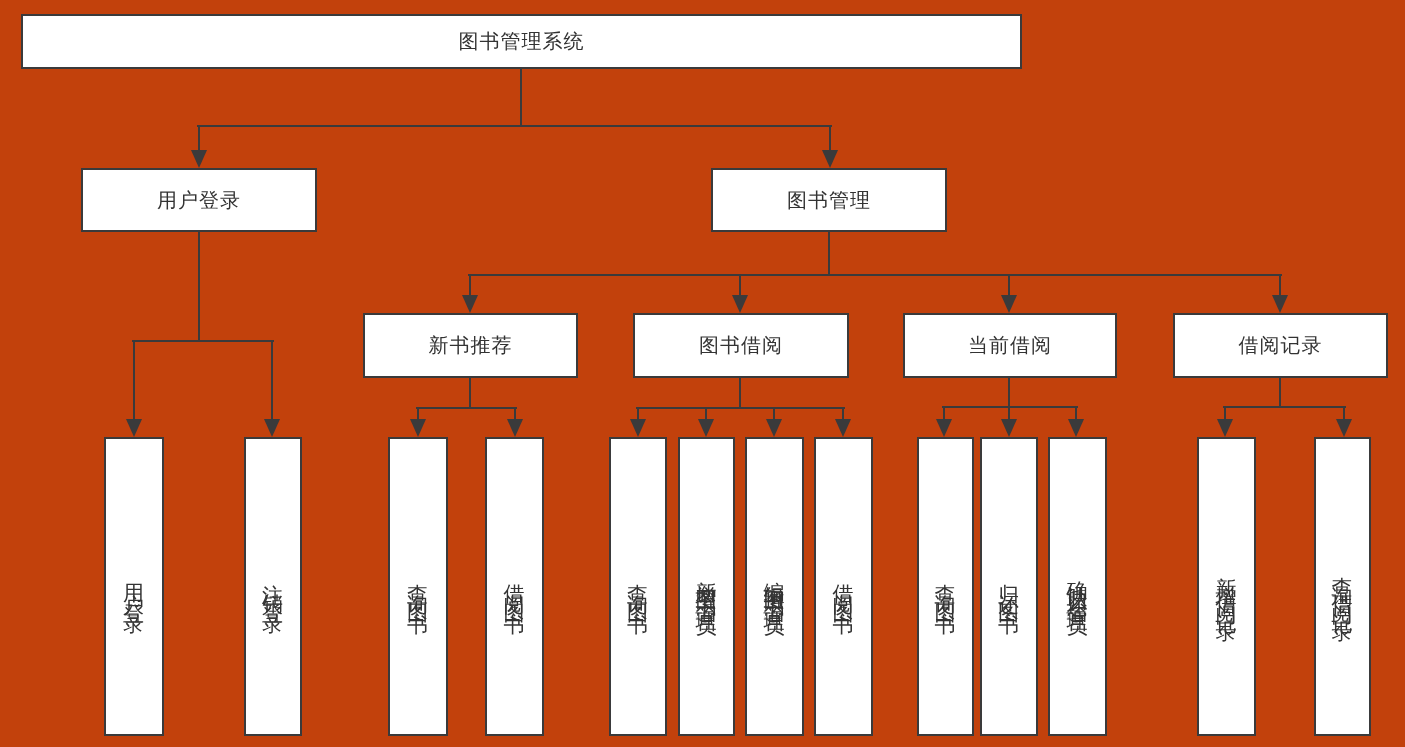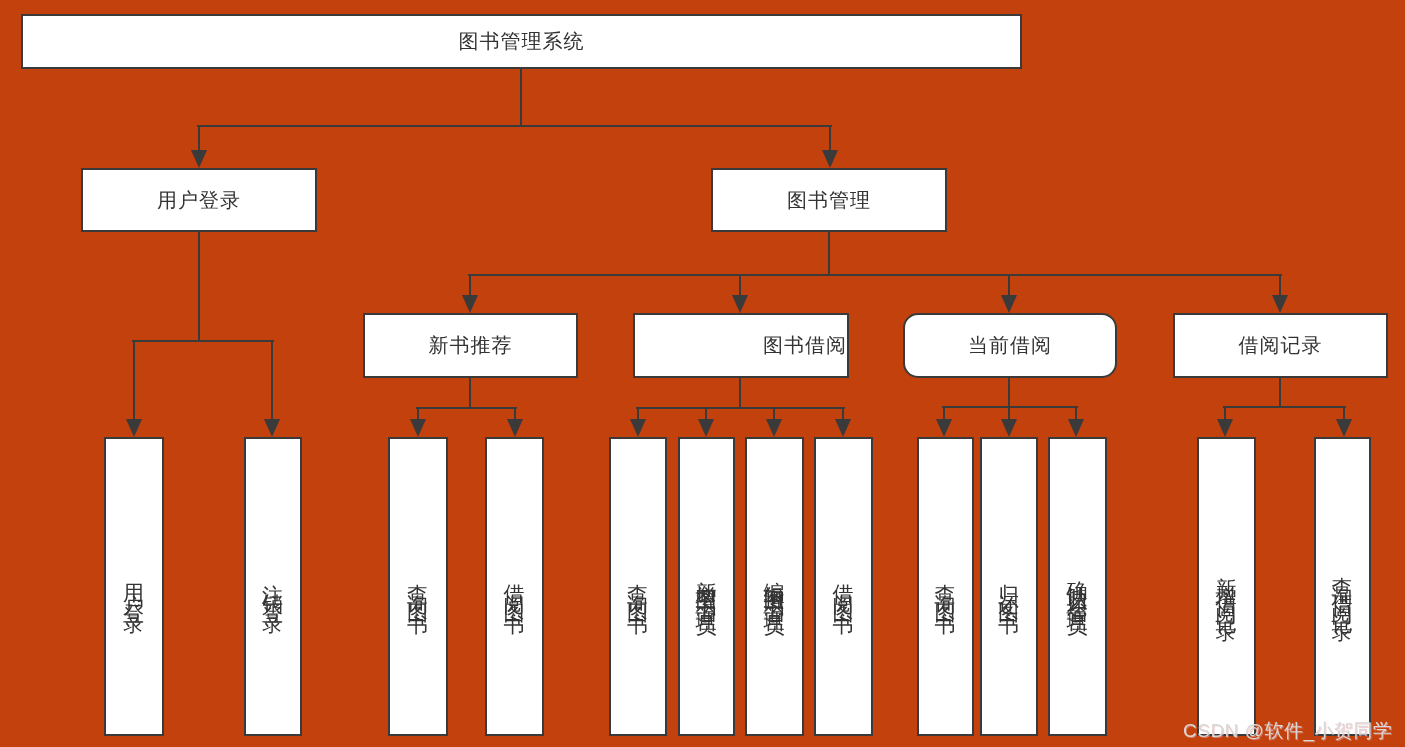--- a/index.html
+++ b/index.html
@@ -72,24 +72,24 @@
   <div class="node" style="left:81px;top:168px;width:236px;height:64px;">
     <span class="hlabel">用户登录</span>
   </div>
   <div class="node" style="left:363px;top:313px;width:215px;height:65px;">
     <span class="hlabel">新书推荐</span>
   </div>
 
   <div class="node" style="left:711px;top:168px;width:236px;height:64px;">
     <span class="hlabel">图书管理</span>
   </div>
-  <div class="node" style="left:633px;top:313px;width:216px;height:65px;justify-content:flex-end;">
+  <div class="node" style="left:633px;top:313px;width:216px;height:65px;">
     <span class="hlabel">图书借阅</span>
   </div>
-  <div class="node" style="left:903px;top:313px;width:214px;height:65px;border-radius:15px;">
+  <div class="node" style="left:903px;top:313px;width:214px;height:65px;">
     <span class="hlabel">当前借阅</span>
   </div>
   <div class="node" style="left:1173px;top:313px;width:215px;height:65px;">
     <span class="hlabel">借阅记录</span>
   </div>
 
   <div class="node leaf" style="left:104px;top:437px;width:60px;height:299px;">
     <span class="vlabel">用户登录</span>
   </div>
   <div class="node leaf" style="left:244px;top:437px;width:58px;height:299px;">
@@ -181,14 +181,13 @@
       <div class="vline" style="left: 1008px; top: 406px; height: 19px;"></div>
       <div class="arrow" style="left: 1001px; top: 419px;"></div>
       <div class="vline" style="left: 1075px; top: 406px; height: 19px;"></div>
       <div class="arrow" style="left: 1068px; top: 419px;"></div>
       <div class="vline" style="left: 1224px; top: 406px; height: 19px;"></div>
       <div class="arrow" style="left: 1217px; top: 419px;"></div>
       <div class="vline" style="left: 1343px; top: 406px; height: 19px;"></div>
       <div class="arrow" style="left: 1336px; top: 419px;"></div>
     </div>
 
-  <div class="watermark">CSDN @软件_小贺同学</div>
 </div>
 
 </body></html>

